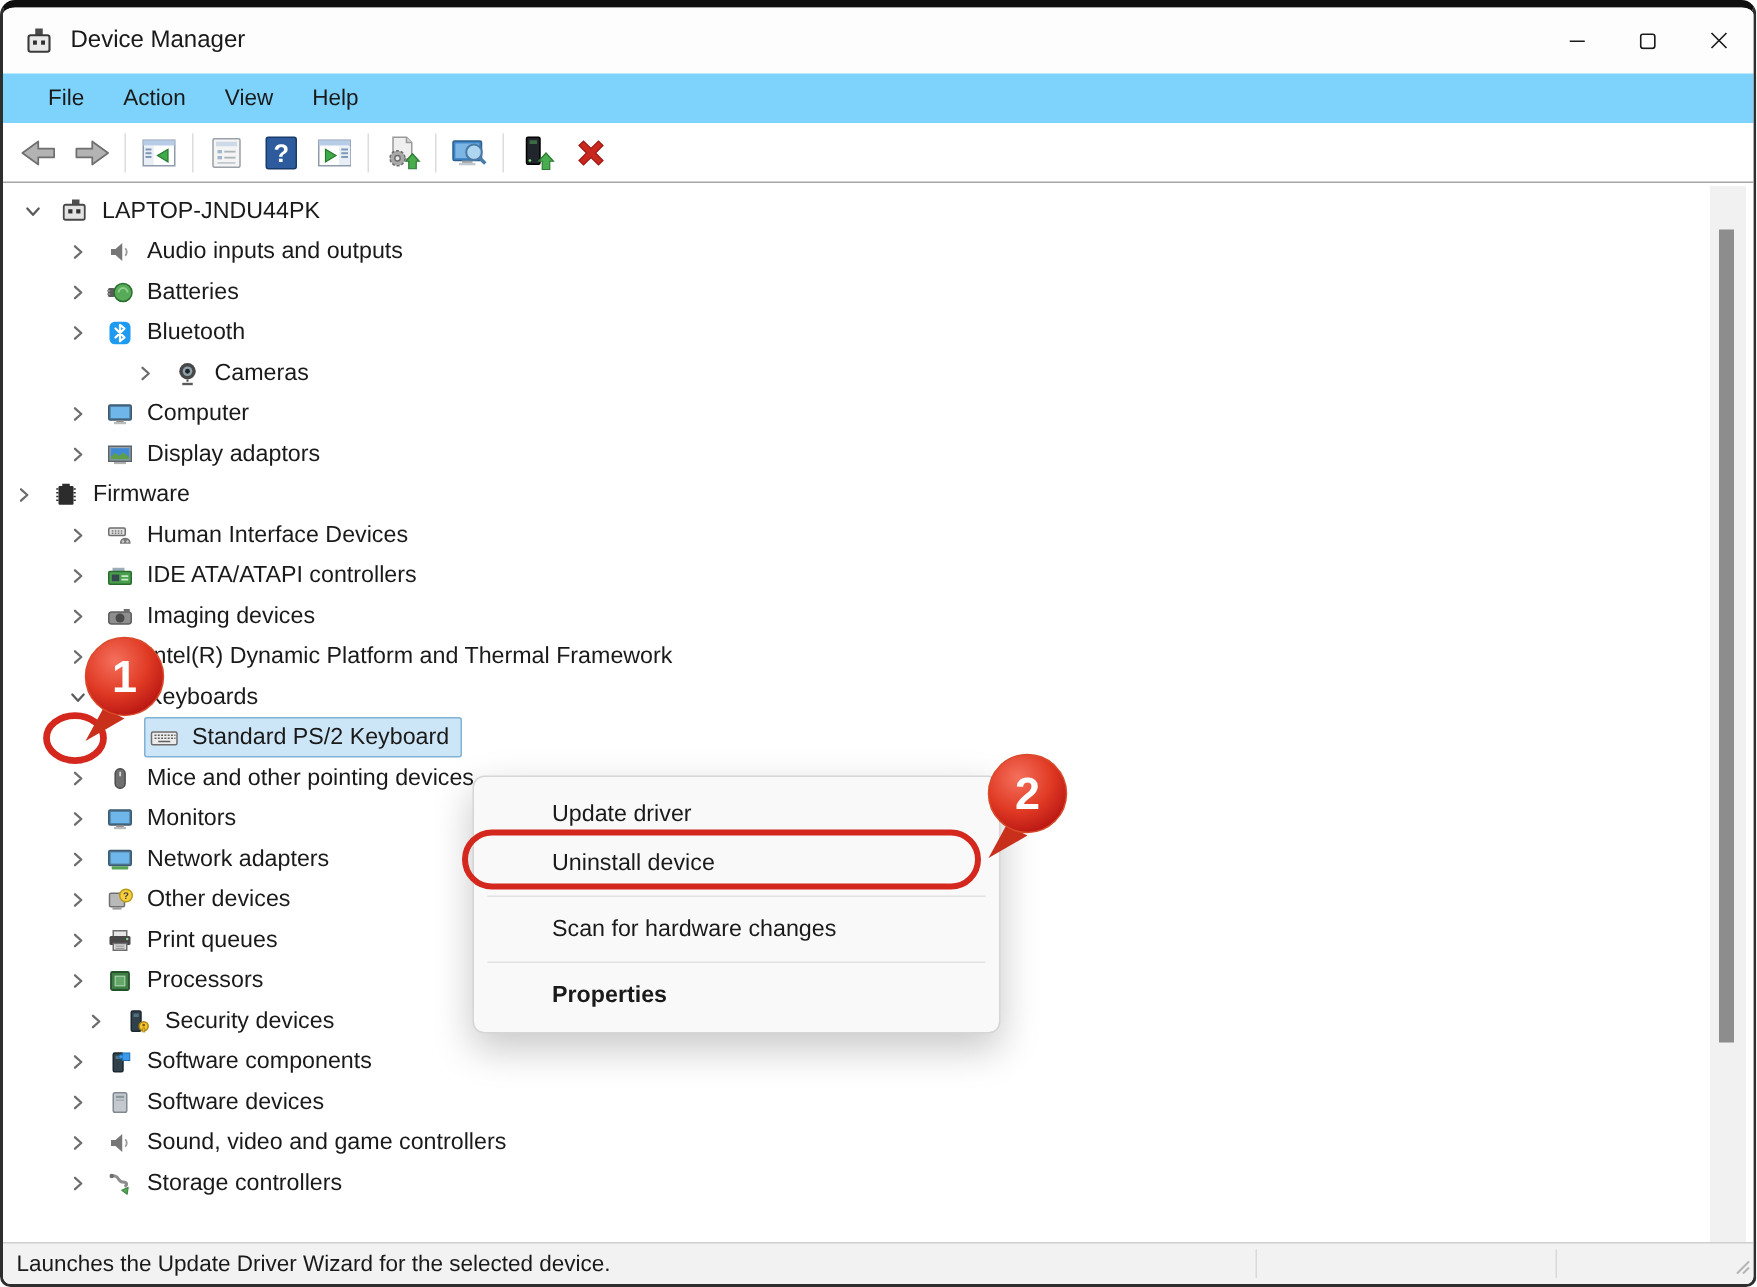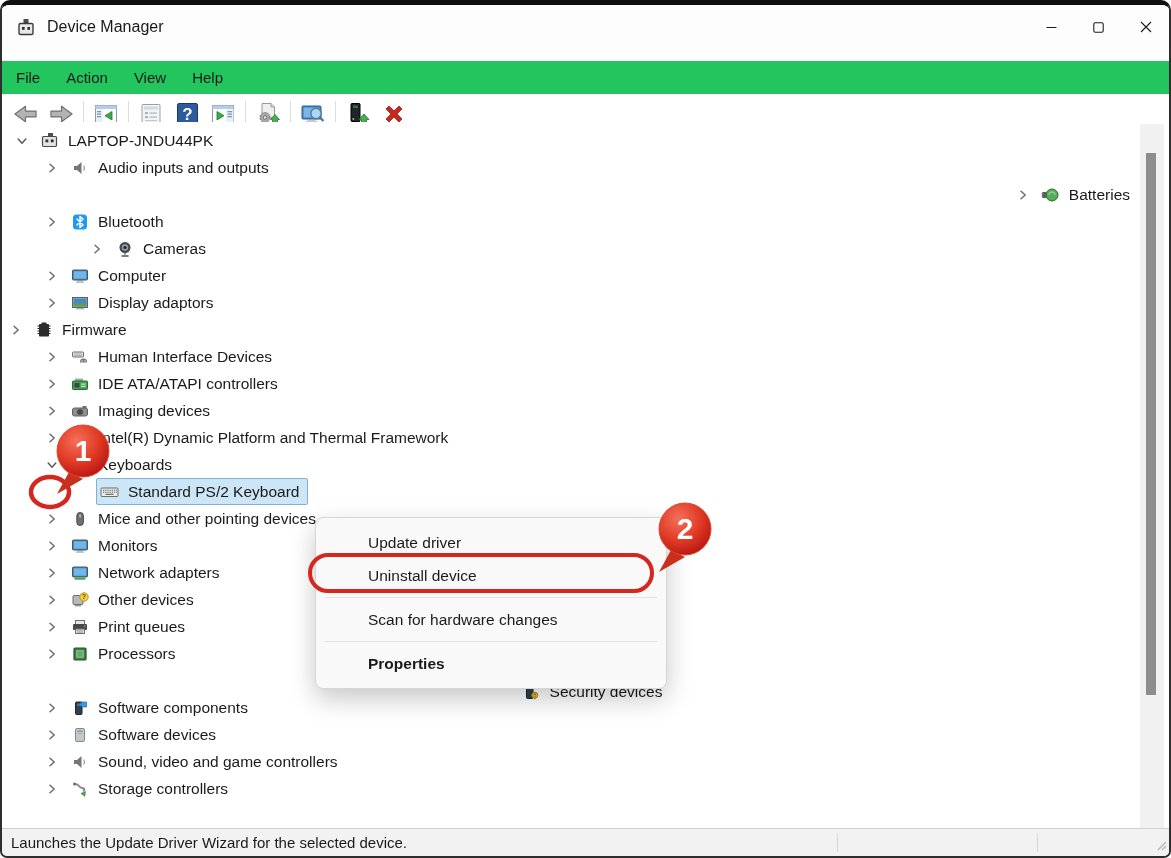--- a/index.html
+++ b/index.html
@@ -6,21 +6,21 @@
   .stage{position:relative;width:1171px;height:858px;font-family:"Liberation Sans","DejaVu Sans",sans-serif;color:#1a1a1a;}
   .window{position:absolute;inset:0;background:#ffffff;border:2px solid #2e2e2e;border-top:5px solid #0f0f0f;
           border-radius:10px 10px 7px 7px;overflow:hidden;box-sizing:border-box;}
   
   .titlebar{height:44px;display:flex;align-items:center;background:#fdfdfd;}
   .title-icon{margin-left:13px;width:22px;height:22px;display:inline-flex;}
   .title-text{margin-left:10px;font-size:16px;color:#191919;}
   .win-controls{margin-left:auto;display:flex;height:100%;}
   .win-btn{width:47px;height:100%;display:flex;align-items:center;justify-content:center;border:none;background:transparent;padding:0;cursor:default;}
   
-  .menubar{height:33px;display:flex;align-items:center;padding-left:1px;font-size:15px;background:#22c55e;margin-top:12px;}
+  .menubar{height:33px;display:flex;align-items:center;padding-left:17px;font-size:15px;background:#7dd3fc;}
   .menu-item{padding:5px 13px;}
   
   .toolbar{height:40px;display:flex;align-items:center;background:#ffffff;border-bottom:1px solid #a6a6a6;padding-left:5px;box-sizing:border-box;}
   .tb-btn{width:36px;height:31px;display:flex;align-items:center;justify-content:center;border:none;background:transparent;padding:0;}
   .tb-sep{width:1px;height:26px;background:#dcdcdc;margin:0 4px;}
   
   .content{position:absolute;top:117px;left:0;right:0;bottom:28px;background:#ffffff;overflow:hidden;}
   .tree{position:absolute;top:5px;left:0;right:30px;}
   .tree-row{height:27px;display:flex;align-items:center;font-size:15.5px;white-space:nowrap;}
   .chev{width:28px;min-width:28px;display:flex;justify-content:center;align-items:center;}
@@ -219,21 +219,21 @@
             <span class="row-content">
               <span class="tree-icon">
                 <svg width="18" height="18" viewBox="0 0 18 18">
                   <path d="M3 7 H6 L10.5 3 V15 L6 11 H3 Z" fill="#767676"></path>
                   <path d="M12.5 6.5 Q14.5 9 12.5 11.5" fill="none" stroke="#9d9d9d" stroke-width="1.2"></path>
                 </svg>
               </span>
               <span class="tree-label">Audio inputs and outputs</span>
             </span>
           </div>
-          <div class="tree-row" style="padding-left: 36px; justify-content: flex-end;">
+          <div class="tree-row" style="padding-left: 36px;">
             <span class="chev">
               <svg width="14" height="14" viewBox="0 0 14 14">
                 <path d="M5 3.2 L9.2 7 L5 10.8" fill="none" stroke="#6d6d6d" stroke-width="1.5" stroke-linecap="round" stroke-linejoin="round"></path>
               </svg>
             </span>
             <span class="row-content">
               <span class="tree-icon">
                 <svg width="18" height="18" viewBox="0 0 18 18">
                   <rect x="1" y="6" width="4.5" height="6" rx="1" fill="#5b5b5b"></rect>
                   <rect x="0.5" y="7.3" width="2" height="1.2" fill="#8a8a8a"></rect>
@@ -531,21 +531,21 @@
             <span class="row-content">
               <span class="tree-icon">
                 <svg width="18" height="18" viewBox="0 0 18 18">
                   <rect x="3" y="3" width="12" height="12" rx="1" fill="#3e7d44" stroke="#24532a" stroke-width="1.2"></rect>
                   <rect x="5.8" y="5.8" width="6.4" height="6.4" fill="#63a869" stroke="#a9d3ad" stroke-width="0.8"></rect>
                 </svg>
               </span>
               <span class="tree-label">Processors</span>
             </span>
           </div>
-          <div class="tree-row" style="padding-left: 48px; flex-direction: column;">
+          <div class="tree-row" style="padding-left: 48px;">
             <span class="chev">
               <svg width="14" height="14" viewBox="0 0 14 14">
                 <path d="M5 3.2 L9.2 7 L5 10.8" fill="none" stroke="#6d6d6d" stroke-width="1.5" stroke-linecap="round" stroke-linejoin="round"></path>
               </svg>
             </span>
             <span class="row-content">
               <span class="tree-icon">
                 <svg width="18" height="18" viewBox="0 0 18 18">
                   <rect x="4.5" y="2" width="6.5" height="13.5" rx="1" fill="#31414b" stroke="#1c272e"></rect>
                   <rect x="6" y="3.8" width="3.5" height="2.2" fill="#55717f"></rect>

